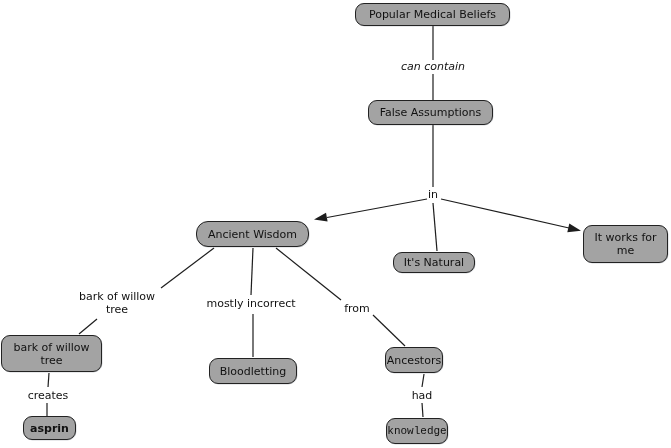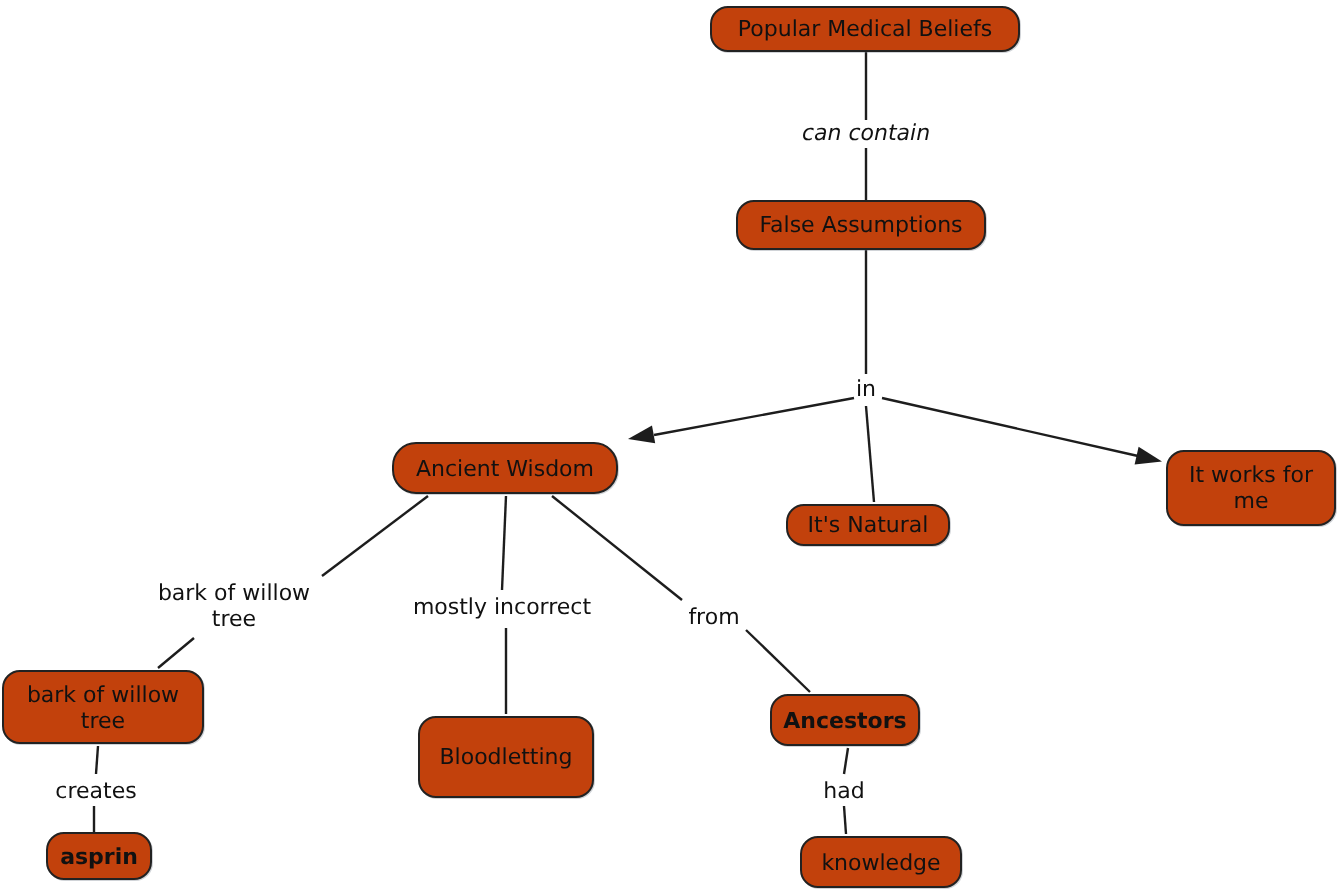--- a/index.html
+++ b/index.html
@@ -22,21 +22,21 @@
     width: 671px;
     height: 448px;
   }
   .node {
     position: absolute;
     box-sizing: border-box;
     display: flex;
     align-items: center;
     justify-content: center;
     text-align: center;
-    background: #c2410c;
+    background: #a3a3a3;
     border: 1.4px solid #222222;
     border-radius: 9px;
     font-size: 11px;
     line-height: 13px;
     color: #111111;
     padding: 1px 4px;
     box-shadow: 0.5px 0.5px 0 rgba(120,130,140,0.35);
   }
   .phrase {
     position: absolute;
@@ -81,27 +81,27 @@
   <div class="node" style="left:368px; top:100px; width:125px; height:25px;">False Assumptions</div>
 
   <div class="node" style="left:196px; top:221px; width:113px; height:26px;border-radius:12px;">Ancient Wisdom</div>
 
   <div class="node" style="left:393px; top:252px; width:82px;  height:21px;">It's Natural</div>
 
   <div class="node" style="left:583px; top:225px; width:85px;  height:38px;">It works for me</div>
 
   <div class="node" style="left:1px;   top:335px; width:101px; height:37px;">bark of willow tree</div>
 
-  <div class="node" style="left:209px; top:358px; width:88px;  height:41px;">Bloodletting</div>
+  <div class="node" style="left:209px; top:358px; width:88px;  height:26px;">Bloodletting</div>
 
-  <div class="node" style="left:385px; top:347px; width:75px;  height:26px;font-weight:bold;">Ancestors</div>
+  <div class="node" style="left:385px; top:347px; width:58px;  height:26px;">Ancestors</div>
 
   <div class="node" style="left:23px;  top:416px; width:53px;  height:24px;font-weight:bold;">asprin</div>
 
-  <div class="node" style="left:400px; top:418px; width:81px;  height:26px;">knowledge</div>
+  <div class="node" style="left:386px; top:418px; width:62px;  height:26px;font-family:Liberation Mono, monospace;">knowledge</div>
 
   <div class="phrase" style="left:383px; top:60px;  width:100px;font-style:italic;">can contain</div>
 
   <div class="phrase" style="left:413px; top:188px; width:40px;">in</div>
 
   <div class="phrase" style="left:72px;  top:290px; width:90px;">bark of willow tree</div>
 
   <div class="phrase" style="left:196px; top:297px; width:110px;">mostly incorrect</div>
 
   <div class="phrase" style="left:337px; top:302px; width:40px;">from</div>

